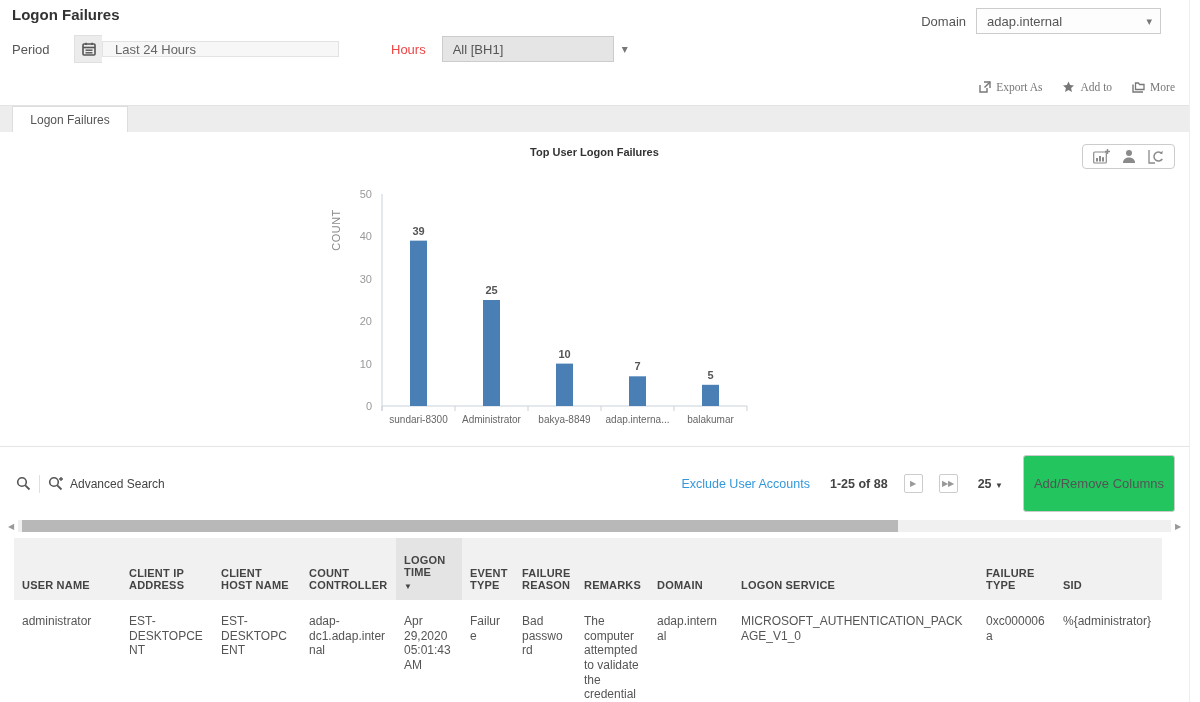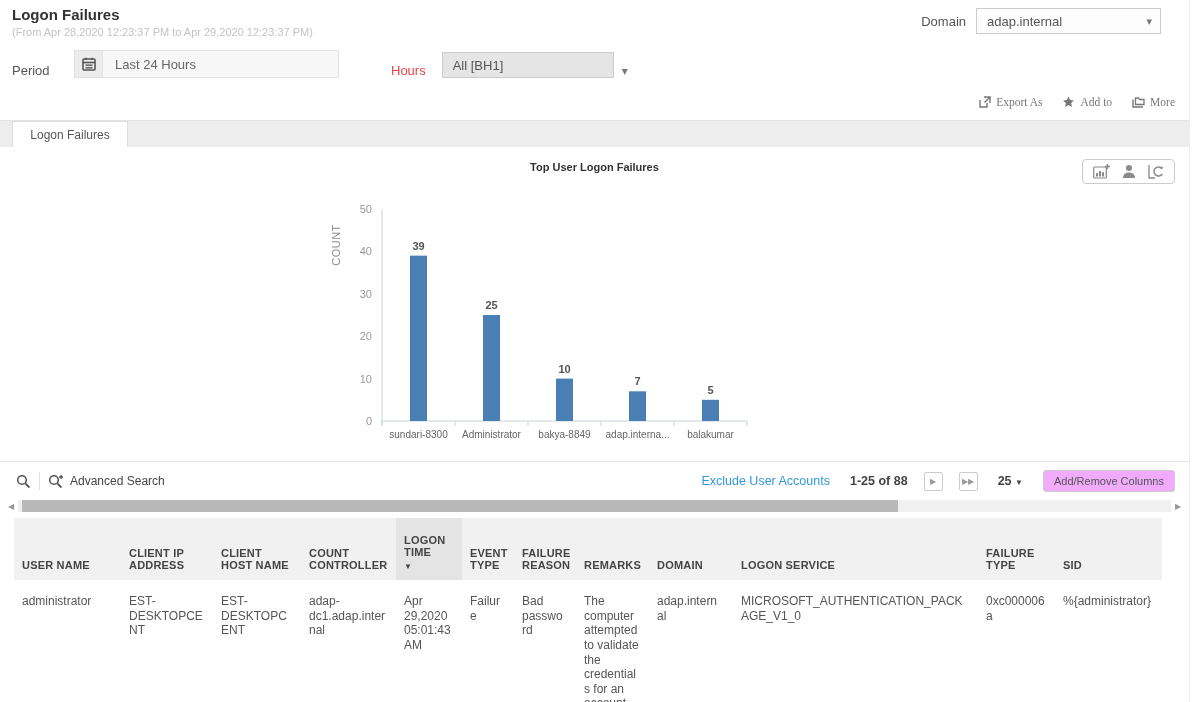--- a/index.html
+++ b/index.html
@@ -17,28 +17,28 @@
   .domain-box { position:absolute; right:28px; top:8px; display:flex; align-items:center; gap:10px; }
   .domain-label { color:#555; font-size:13px; }
   .select-box {
     position:relative; border:1px solid #ccc; background:#e5e5e5; height:26px;
     display:flex; align-items:center; padding:0 28px 0 10px; color:#555; font-size:13px;
   }
   .select-box .chev { position:absolute; right:8px; color:#777; font-size:11px; }
   .domain-select { width:185px; background:#fdfdfd; }
 
   
-  .filter-row { display:flex; align-items:flex-end; padding:10px 12px 6px 12px; }
+  .filter-row { display:flex; align-items:center; padding:10px 12px 6px 12px; }
   .filter-label { width:62px; color:#555; }
   .cal-btn {
     width:28px; height:28px; background:#ececec; border:1px solid #e0e0e0; border-right:none;
     display:flex; align-items:center; justify-content:center; color:#555; cursor:pointer;
   }
   .period-input {
-    width:237px; height:28px; background:#f7f7f7; border:1px solid #e3e3e3;
+    width:237px; height:16px; background:#f7f7f7; border:1px solid #e3e3e3;
     display:flex; align-items:center; padding-left:12px; color:#666;
   }
   .hours-label { margin-left:52px; margin-right:16px; color:#ef4444; }
   .hours-select { width:172px; }
   .hours-chev { margin-left:8px; color:#777; font-size:12px; }
 
   
   .actions-row { display:flex; justify-content:flex-end; gap:20px; padding:12px 14px 6px 14px;font-family:Liberation Serif, serif; }
   .action-item { display:flex; align-items:center; gap:5px; color:#777; font-size:11.5px; cursor:pointer; }
   .action-item svg { display:block; }
@@ -69,22 +69,22 @@
   .grid-right { margin-left:auto; display:flex; align-items:center; gap:16px; }
   .exclude-link { color:#3398db; font-size:12.5px; cursor:pointer; }
   .page-info { color:#444; font-size:12.5px; font-weight:bold; margin-left:4px; }
   .pg-btn {
     width:19px; height:19px; border:1px solid #ccc; border-radius:2px; background:#fff;
     display:flex; align-items:center; justify-content:center; color:#999; font-size:8px; cursor:pointer;
   }
   .page-size { color:#444; font-size:12.5px; font-weight:bold; cursor:pointer; margin:0 4px; }
   .page-size .caret { font-size:8px; color:#444; }
   .addrem-btn {
-    border:1px solid #ccc; border-radius:3px; background:#f0abfc; color:#555; font-size:11px;
-    padding:4px 10px; cursor:pointer;
+    border:1px solid #ccc; border-radius:3px; background:#22c55e; color:#555; font-size:13px;
+    padding:20px 10px; cursor:pointer;
   }
 
   
   .hscroll { display:flex; align-items:center; padding:2px 4px 4px 4px; }
   .hs-arrow { color:#999; font-size:8px; width:14px; text-align:center; cursor:pointer; }
   .hs-track { flex:1; height:12px; background:#f0f0f0; position:relative; }
   .hs-thumb { position:absolute; left:4px; top:0; height:12px; width:76%; background:#b8b8b8; cursor:grab; }
 
   
   table.grid { border-collapse:collapse; margin:2px 14px 0 14px; width:1148px; table-layout:fixed; }
@@ -99,21 +99,20 @@
     word-wrap:break-word; overflow-wrap:break-word; line-height:1.22;
   }
 </style>
 </head>
 <body>
 
 <div class="page">
 
   <div class="top-header">
     <div class="page-title">Logon Failures</div>
-    <div class="page-subtitle">(From Apr 28,2020 12:23:37 PM to Apr 29,2020 12:23:37 PM)</div>
     <div class="domain-box">
       <span class="domain-label">Domain</span>
       <div class="select-box domain-select">
         <span>adap.internal</span>
         <span class="chev">▾</span>
       </div>
     </div>
   </div>
 
   <div class="filter-row">

